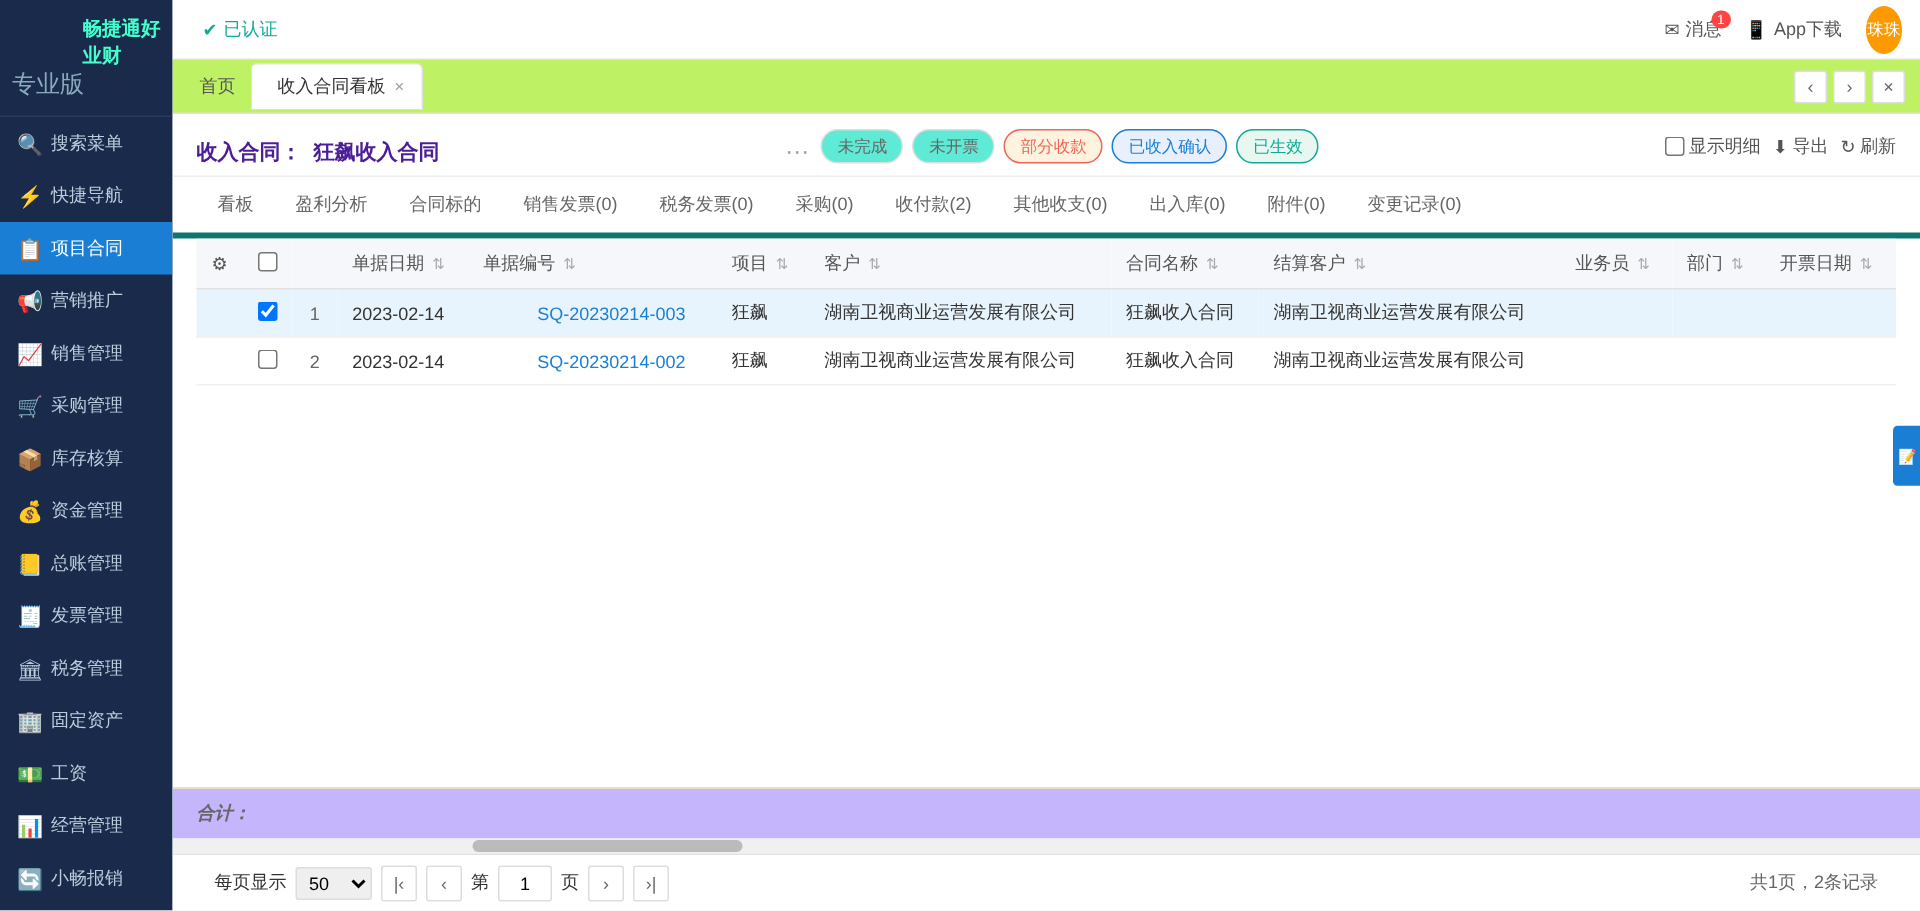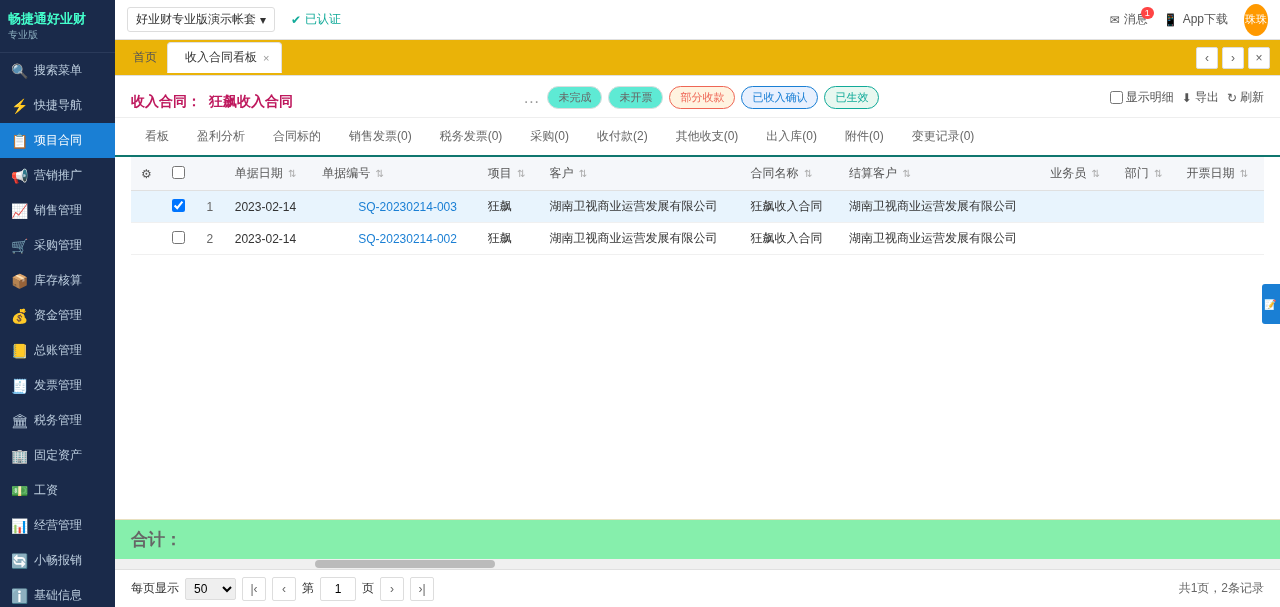--- a/index.html
+++ b/index.html
@@ -1,86 +1,86 @@
 <!DOCTYPE html>
 <html><head>
   <meta charset="utf-8">
   <style>
     * { box-sizing: border-box; margin: 0; padding: 0; }
     body { font-family: "Microsoft YaHei", Arial, sans-serif; font-size: 12px; background: #f0f2f5; display: flex; height: 607px; overflow: hidden; color: #333; }
 
     
     .sidebar { width: 115px; background: #1a2a4a; display: flex; flex-direction: column; height: 100%; overflow: hidden; }
     .sidebar-logo { padding: 10px 8px; border-bottom: 1px solid #2a3a5a; }
-    .sidebar-logo .logo-text { color: #4fc; font-size: 13px; font-weight: bold; }
-    .sidebar-logo .logo-sub { color: #8ab; font-size: 10px; }
+    .sidebar-logo .logo-text { color: #4fc; font-size: 13px; font-weight: bold; margin-left: 47px; }
+    .sidebar-logo .logo-sub { color: #8ab; font-size: 16px; }
     .sidebar-nav-item { display: flex; align-items: center; gap: 6px; padding: 9px 12px; color: #bcd; font-size: 12px; cursor: pointer; }
     .sidebar-nav-item.active { background: #1a7fd4; color: #fff; }
     .sidebar-nav-item .nav-icon { width: 16px; height: 16px; display: flex; align-items: center; justify-content: center; font-size: 14px; }
 
     
     .main { flex: 1; display: flex; flex-direction: column; height: 100%; overflow: hidden; }
 
     
     .topbar { height: 40px; background: #fff; border-bottom: 1px solid #e0e0e0; display: flex; align-items: center; padding: 0 12px; gap: 8px; }
     .topbar-selector { display: flex; align-items: center; gap: 4px; font-size: 12px; color: #333; border: 1px solid #ddd; border-radius: 3px; padding: 3px 8px; cursor: pointer; }
     .topbar-verified { display: flex; align-items: center; gap: 4px; color: #1a9; font-size: 12px; margin-left: 8px; }
     .topbar-right { margin-left: auto; display: flex; align-items: center; gap: 16px; }
     .topbar-action { display: flex; align-items: center; gap: 4px; font-size: 12px; color: #555; cursor: pointer; position: relative; }
     .badge { position: absolute; top: -4px; right: -6px; background: #f44; color: #fff; border-radius: 8px; font-size: 9px; padding: 1px 4px; }
     .topbar-avatar { width: 24px; height: 32px; border-radius: 50%; background: #f90; display: flex; align-items: center; justify-content: center; color: #fff; font-size: 11px; }
 
     
-    .tabbar { height: 36px; background: #eab308; border-bottom: 1px solid #e0e0e0; display: flex; align-items: center; padding: 0 10px; gap: 2px; }
+    .tabbar { height: 36px; background: #bef264; border-bottom: 1px solid #e0e0e0; display: flex; align-items: center; padding: 0 10px; gap: 2px; }
     .tab-item { display: flex; align-items: center; gap: 4px; padding: 6px 12px; border-radius: 4px 4px 0 0; cursor: pointer; font-size: 12px; color: #555; background: #e8e8e8; }
     .tab-item.active { background: #fff; color: #333; border: 1px solid #e0e0e0; border-bottom: 1px solid #fff; padding-left: 17px; }
     .tab-item .close-x { color: #999; font-size: 11px; margin-left: 2px; }
     .tabbar-home { font-size: 12px; color: #555; padding: 6px 8px; cursor: pointer; }
     .tabbar-nav { margin-left: auto; display: flex; gap: 4px; }
     .tabbar-nav-btn { width: 22px; height: 22px; display: flex; align-items: center; justify-content: center; cursor: pointer; color: #666; border: 1px solid #ddd; border-radius: 2px; background: #fff; }
 
     
     .content { flex: 1; background: #fff; overflow: hidden; display: flex; flex-direction: column; }
 
     
     .contract-header { padding: 10px 16px 0 16px; display: flex; align-items: center; gap: 12px; border-bottom: 1px solid #eee; }
-    .contract-title { font-size: 14px; font-weight: bold; color: #be185d; font-family: Liberation Mono, monospace; }
+    .contract-title { font-size: 14px; font-weight: bold; color: #4c1d95; font-family: Liberation Mono, monospace; }
     .contract-more { color: #999; font-size: 16px; cursor: pointer; margin-left: auto; }
     .status-btns { display: flex; gap: 6px; padding-bottom: 8px; }
     .status-btn { padding: 3px 10px; border-radius: 12px; font-size: 11px; border: 1px solid #ddd; cursor: pointer; color: #666; background: #5eead4; }
     .status-btn.orange { background: #fff3e0; color: #e65; border-color: #e65; }
     .status-btn.green { background: #e8f8f0; color: #1a9; border-color: #1a9; }
     .status-btn.active-btn { background: #e8f0fe; color: #1a7fd4; border-color: #1a7fd4; }
     .contract-actions { margin-left: auto; display: flex; align-items: center; gap: 8px; padding-bottom: 8px; }
     .contract-action-btn { display: flex; align-items: center; gap: 3px; font-size: 12px; color: #555; cursor: pointer; }
 
     
-    .subtabs { display: flex; align-items: center; padding: 0 16px; border-bottom: 2px solid #0f766e; }
+    .subtabs { display: flex; align-items: center; padding: 0 16px; border-bottom: 4px solid #0f766e; }
     .subtab { padding: 10px 14px; font-size: 12px; color: #666; cursor: pointer; border-bottom: 2px solid transparent; margin-bottom: -2px; }
     .subtab.active { color: #1a7fd4; border-bottom: 2px solid #1a7fd4; font-weight: 500; }
 
     
     .table-container { flex: 1; overflow: auto; padding: 0 16px; }
     table { width: 100%; border-collapse: collapse; font-size: 12px; }
     table thead tr { background: #f5f7fa; }
     table th { padding: 8px 10px; text-align: left; color: #555; font-weight: normal; border-bottom: 1px solid #e0e0e0; white-space: nowrap; }
     table td { padding: 7px 10px; border-bottom: 1px solid #f0f0f0; color: #333; white-space: nowrap; }
     table tr.row-selected { background: #e8f4fd; }
     .col-settings { width: 30px; text-align: center; }
     .col-check { width: 30px; text-align: center; }
     .col-num { width: 30px; text-align: center; color: #666; }
     .link-text { color: #1a7fd4; cursor: pointer; text-decoration: none; margin-left: 36px; }
     .sort-icon { color: #aaa; font-size: 10px; margin-left: 2px; }
 
     
-    .table-footer { background: #86efac; border-top: 1px solid #e8e0c0; padding: 8px 16px; font-size: 17px; color: #666; }
+    .table-footer { background: #c4b5fd; border-top: 1px solid #e8e0c0; padding: 8px 16px; font-size: 12px; color: #666; font-style: italic; }
     .total-label { font-weight: bold; }
 
     
-    .pagination { height: 38px; border-top: 1px solid #e0e0e0; display: flex; align-items: center; padding: 0 16px; gap: 6px; background: #fff; }
+    .pagination { height: 38px; border-top: 1px solid #e0e0e0; display: flex; align-items: center; padding: 0 28px; gap: 6px; background: #fff; }
     .page-info { margin-left: auto; font-size: 12px; color: #666; }
     .page-size-select { border: 1px solid #ddd; border-radius: 2px; padding: 2px 4px; font-size: 12px; }
     .page-btn { width: 24px; height: 24px; display: flex; align-items: center; justify-content: center; border: 1px solid #ddd; border-radius: 2px; cursor: pointer; color: #666; background: #fff; }
     .page-input { width: 36px; height: 24px; border: 1px solid #ddd; border-radius: 2px; text-align: center; font-size: 12px; }
 
     
     .hscroll { height: 10px; background: #f0f0f0; position: relative; overflow: hidden; }
     .hscroll-thumb { height: 8px; background: #bbb; border-radius: 4px; position: absolute; top: 1px; left: 200px; width: 180px; cursor: pointer; }
   </style>
 </head>
@@ -157,24 +157,20 @@
         <span class="nav-icon">ℹ️</span>
         <span>基础信息</span>
       </div>
     </div>
 
 </div>
 
 <div class="main">
 
   <div class="topbar">
-    <div class="topbar-selector">
-      <span>好业财专业版演示帐套</span>
-      <span>▾</span>
-    </div>
     <div class="topbar-verified">
       <span>✔</span>
       <span>已认证</span>
     </div>
     <div class="topbar-right">
       <div class="topbar-action">
         <span>✉</span>
         <span class="badge">1</span>
         <span>消息</span>
       </div>

